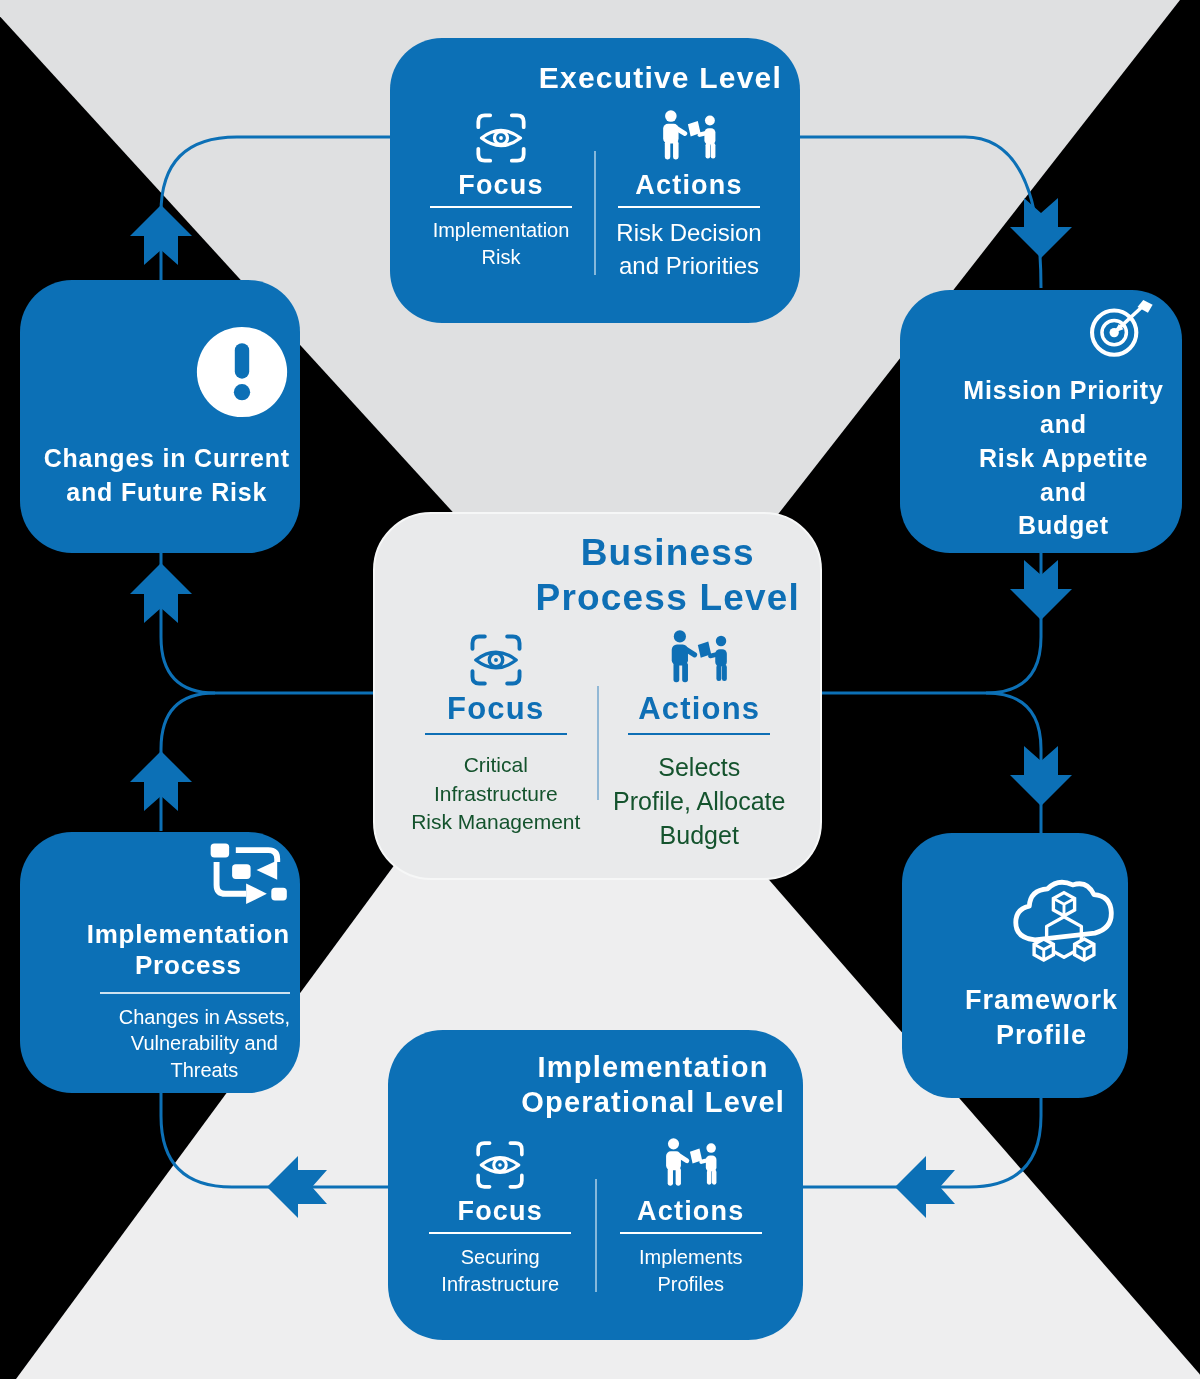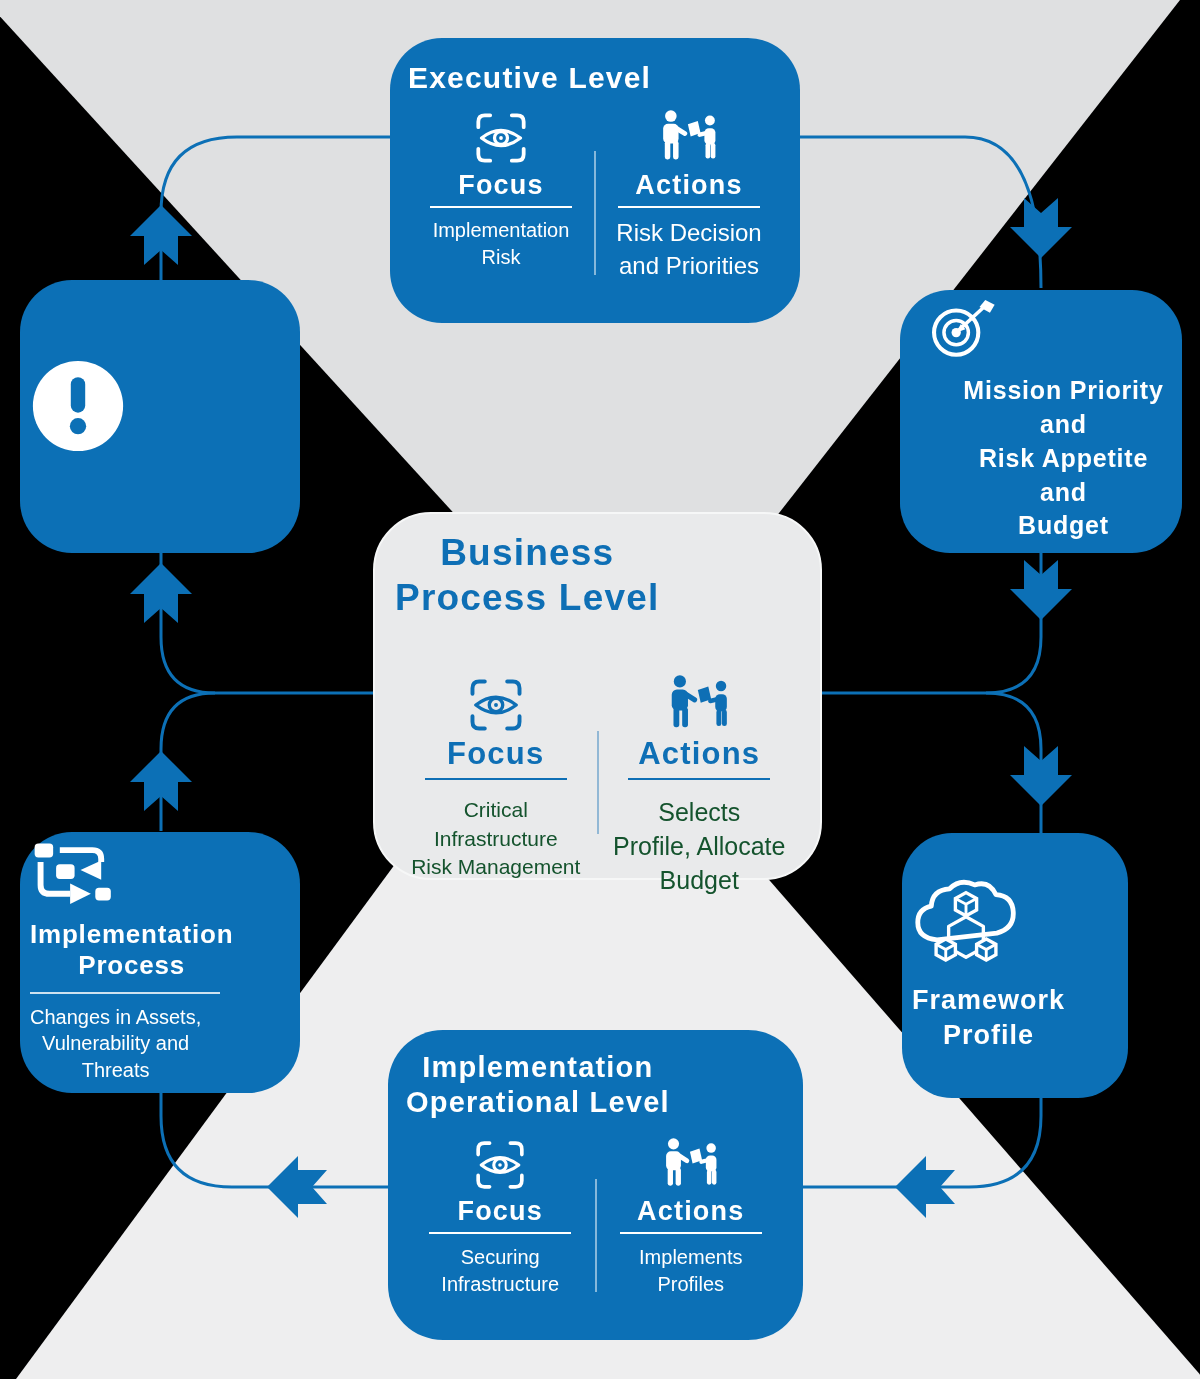--- a/index.html
+++ b/index.html
@@ -1,22 +1,22 @@
 <!DOCTYPE html>
 <html><head>
 <meta charset="utf-8">
 <style>
   html,body{margin:0;padding:0;background:#000;}
   #stage{position:relative;width:1200px;height:1379px;background:#000;overflow:hidden;
          font-family:"Liberation Sans", sans-serif;}
   #bg-layer{position:absolute;left:0;top:0;z-index:1;}
   .box{position:absolute;z-index:2;box-sizing:border-box;display:flex;flex-direction:column;
-       align-items:flex-start;text-align:center;}
+       align-items:flex-end;text-align:center;}
   .blue{background:#0c70b6;color:#ffffff;}
-  .light{background:#e9eaeb;color:#0e6fb5;border:2px solid #f6f7f7;gap:45px;}
+  .light{background:#e9eaeb;color:#0e6fb5;border:2px solid #f6f7f7;}
   .techy{font-family:"Liberation Sans", sans-serif;font-weight:700;letter-spacing:1.2px;}
   .pre{white-space:pre-line;}
   .body-text{font-family:"Liberation Sans", sans-serif;font-weight:400;}
 
   
   .box-title{line-height:1.22;}
   .fa-grid{display:grid;grid-template-columns:1fr 2px 1fr;width:100%;flex:1;}
   .fa-col{display:flex;flex-direction:column;align-items:center;}
   .fa-divider{align-self:stretch;width:2px;}
   .blue .fa-divider{background:rgba(255,255,255,0.5);}
@@ -152,20 +152,22 @@
         <div class="fa-text body-text pre" style="font-size:24px;">Risk Decision
 and Priorities</div>
       </div>
     </div>
   </div>
 
   <div class="box blue stack" style="left:20px;top:280px;width:280px;height:273px;border-radius:52px;padding:10px;">
     <svg width="96" height="96" style="margin-bottom:22px;">
         <use href="#sym-alert"></use>
       </svg>
+    <div class="techy pre" style="font-size:25px;line-height:1.35;letter-spacing:0.8px;">Changes in Current
+and Future Risk</div>
   </div>
 
   <div class="box blue stack" style="left:900px;top:290px;width:282px;height:263px;border-radius:50px;padding:10px;">
     <svg width="104" height="93" style="margin-bottom:16px;">
         <use href="#sym-target"></use>
       </svg>
     <div class="techy pre" style="font-size:25px;line-height:1.35;letter-spacing:0.8px;margin-left:45px;">Mission Priority and
 Risk Appetite and
 Budget</div>
   </div>

